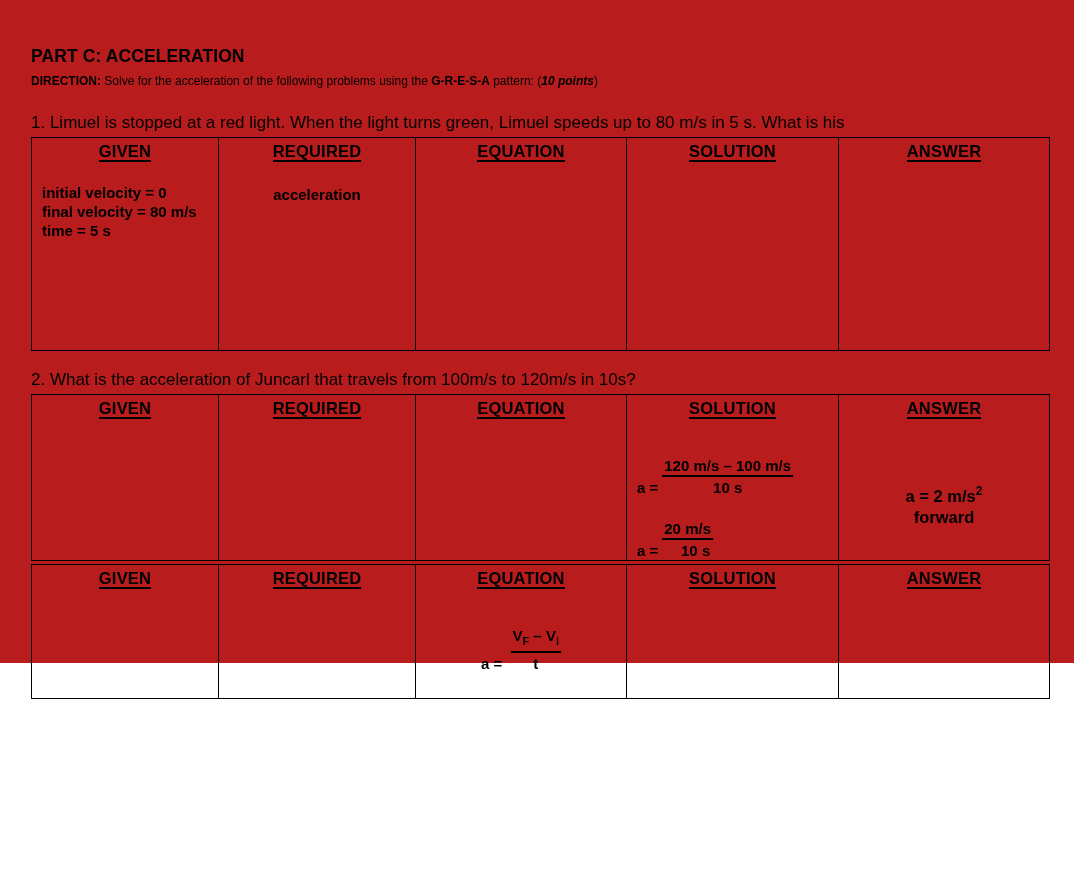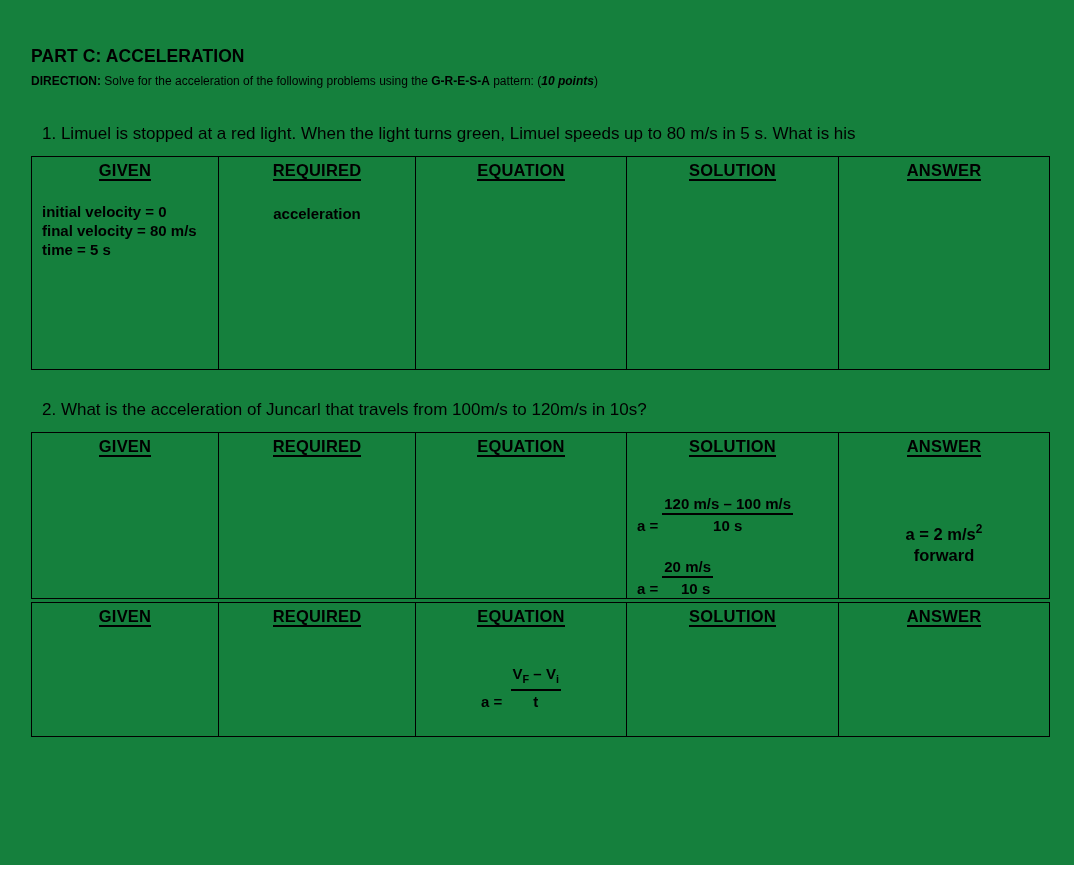--- a/index.html
+++ b/index.html
@@ -10,22 +10,22 @@
   body {
     width: 1074px;
     height: 870px;
     font-family: "Liberation Sans", sans-serif;
     color: #000000;
     overflow: hidden;
   }
   .page {
     position: relative;
     width: 1074px;
-    height: 865px;
-    background: #15803d;
+    height: 663px;
+    background: #b91c1c;
     box-sizing: border-box;
     padding: 44px 30px 18px 31px;
   }
 
   
   .part-title {
     font-size: 17.5px;
     font-weight: bold;
     letter-spacing: 0.1px;
     line-height: 25px;
@@ -38,21 +38,21 @@
     white-space: nowrap;
   }
   .direction-line .lbl { font-weight: bold; }
   .direction-line .gresa { font-weight: bold; }
   .direction-line .pts { font-weight: bold; font-style: italic; }
 
   
   .problem {
     font-size: 17px;
     line-height: 22px;
-    margin: 11px;
+    margin: 0;
     padding-top: 18px;
   }
   .problem .l2 { display: block; padding-left: 26px; }
   .problem.p2 { padding-top: 18px; }
 
   
   table.gresa {
     border-collapse: collapse;
     table-layout: fixed;
     width: 1013px;

